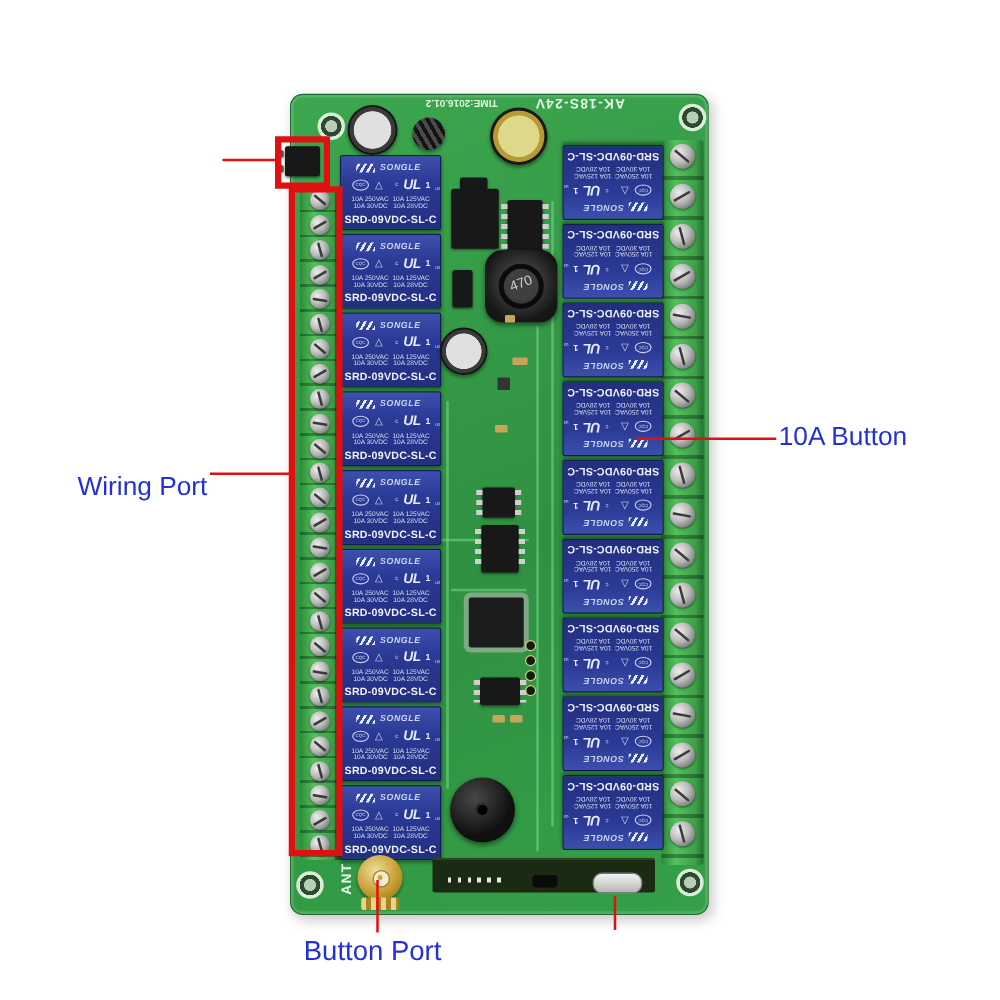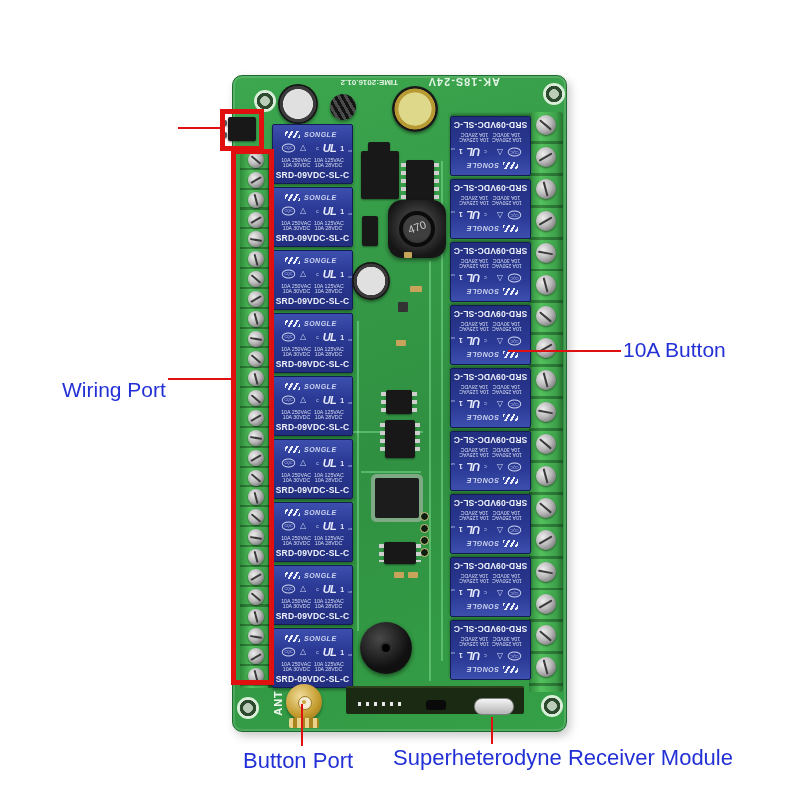--- a/index.html
+++ b/index.html
@@ -698,14 +698,13 @@
   <div class="red-box" style="left:231px;top:149px;width:43px;height:536px;"></div>
   <div class="red-line-h" style="left:178px;top:127px;width:43px;"></div>
   <div class="red-line-h" style="left:168px;top:378px;width:64px;"></div>
   <div class="red-line-h" style="left:508px;top:350px;width:113px;"></div>
   <div class="red-line-v" style="left:301px;top:704px;height:42px;"></div>
   <div class="red-line-v" style="left:491px;top:717px;height:27px;"></div>
 
   <div class="callout" style="left:62px;top:378px;">Wiring Port</div>
   <div class="callout" style="left:623px;top:338px;">10A Button</div>
   <div class="callout big" style="left:243px;top:748px;">Button Port</div>
-  <div class="callout big" style="left:393px;top:745px;">Superheterodyne Receiver Module</div>
 </div>
 
 </body></html>

